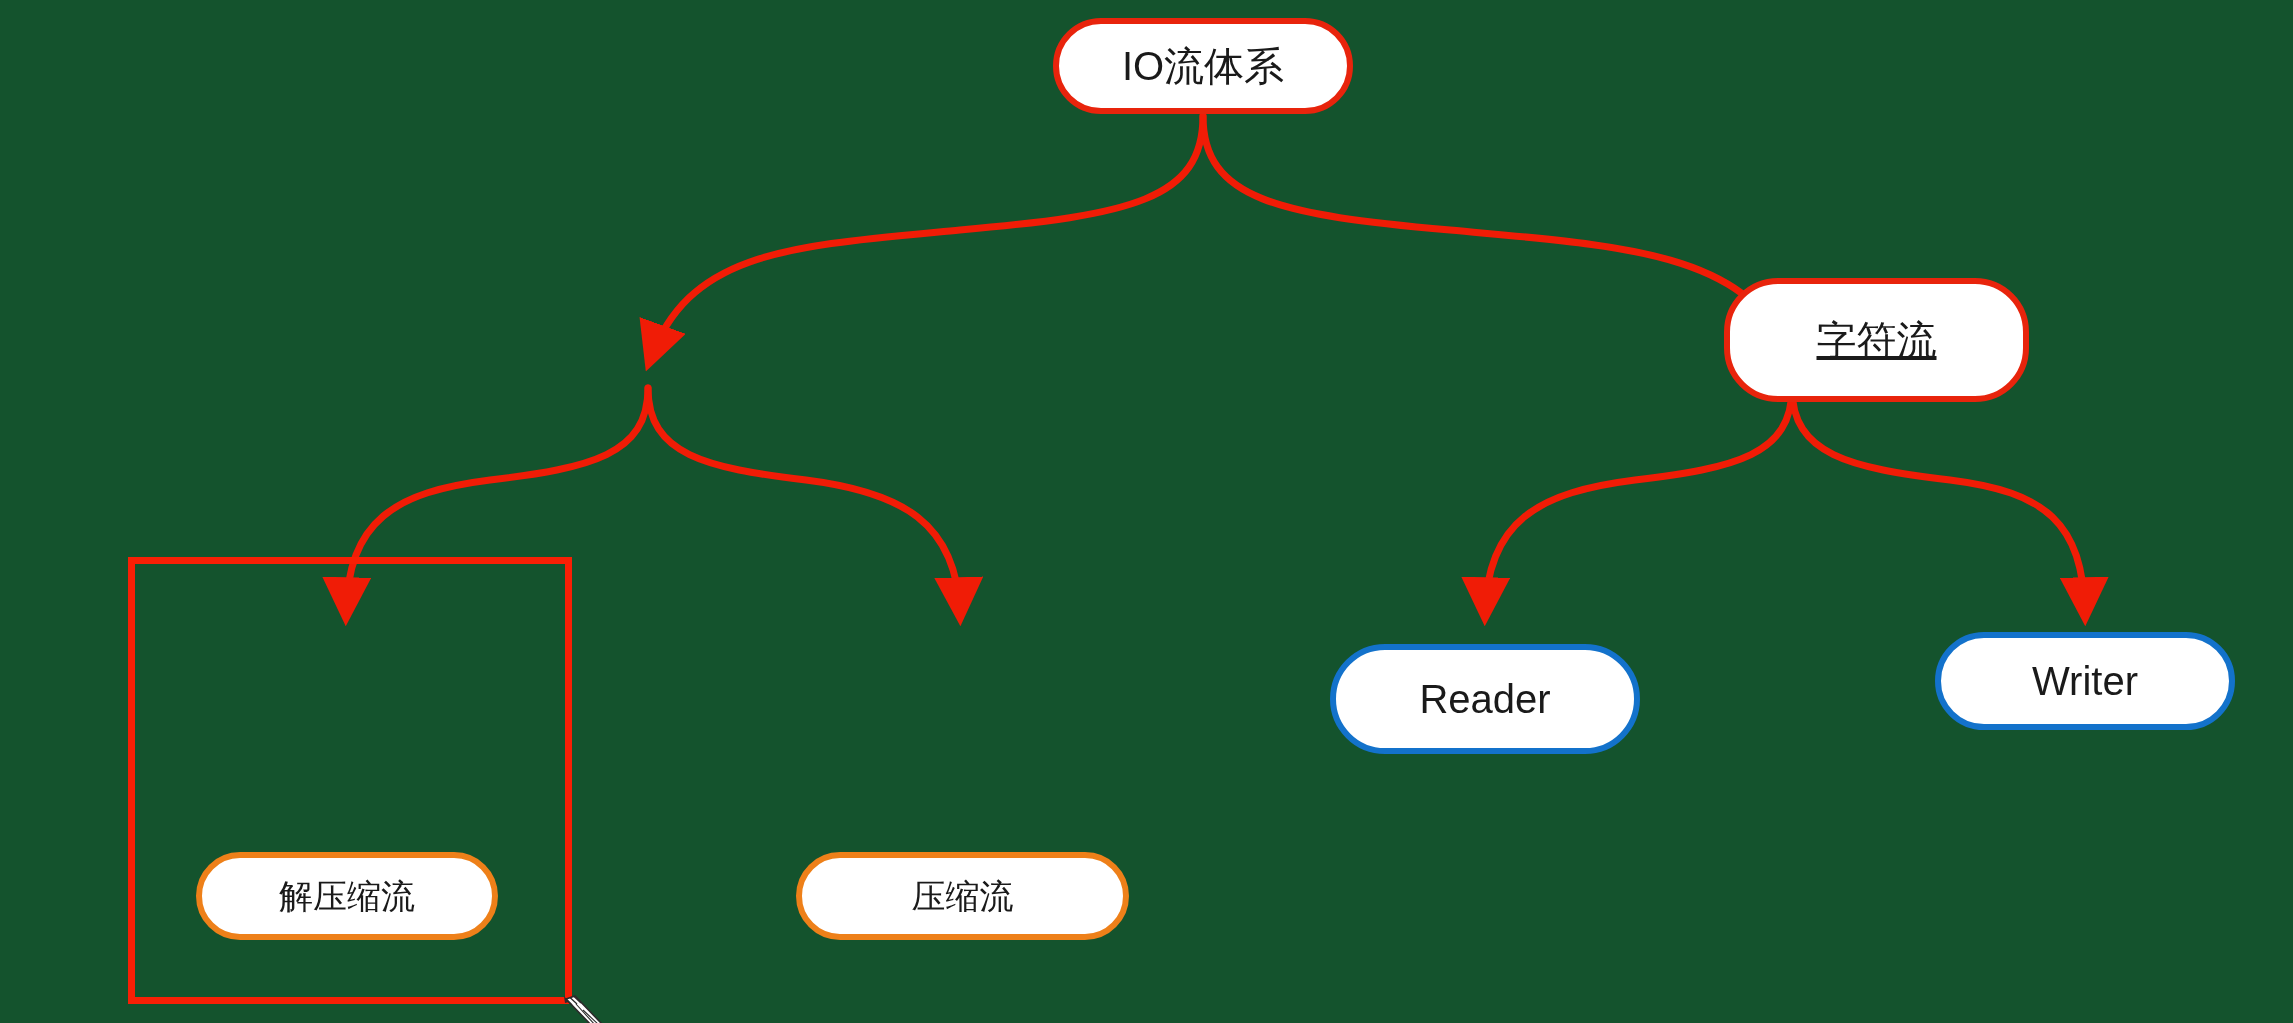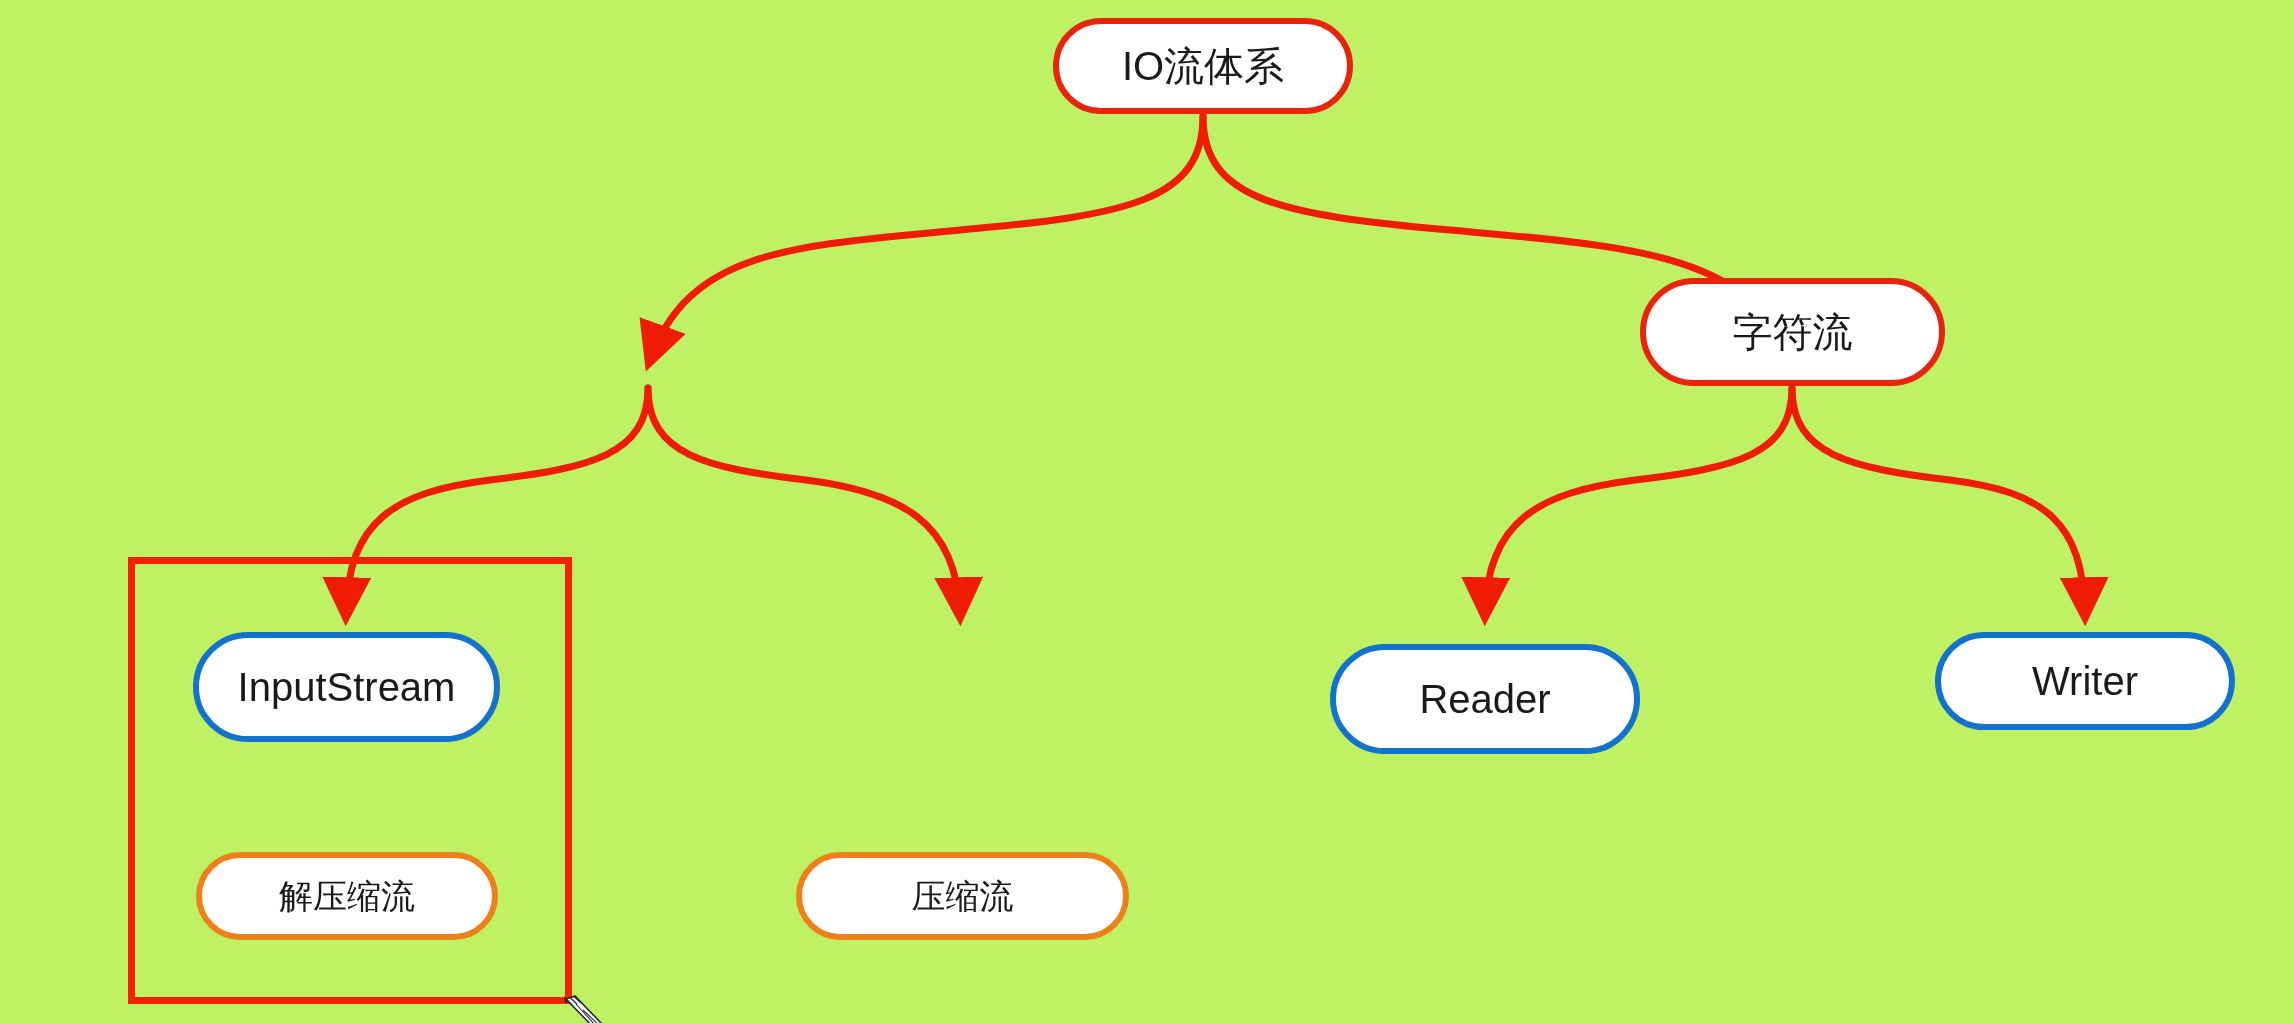--- a/index.html
+++ b/index.html
@@ -7,21 +7,21 @@
     padding: 0;
     background: #ffffff;
   }
   body {
     font-family: "Liberation Sans", "DejaVu Sans", sans-serif;
   }
   #canvas {
     position: relative;
     width: 2293px;
     height: 1023px;
-    background: #bef264;
+    background: #14532d;
     overflow: hidden;
   }
   #edges {
     position: absolute;
     left: 0;
     top: 0;
     width: 2293px;
     height: 1023px;
     pointer-events: none;
   }
@@ -49,21 +49,21 @@
   .node.blue {
     border-color: #1372cb;
     border-width: 6px;
   }
   .node.orange {
     border-color: #ee8019;
     border-width: 6px;
   }
   .n-root       { left:1053px; top:18px;  width:300px; height:96px;  border-radius:48px; font-size:40px; }
   .n-byte       { left:495px;  top:278px; width:305px; height:108px; border-radius:54px; font-size:40px; }
-  .n-char       { left:1640px; top:278px; width:305px; height:108px; border-radius:54px; font-size:40px; }
+  .n-char       { left:1724px; top:278px; width:305px; height:124px; border-radius:54px; font-size:40px;text-decoration:underline; }
   .n-input      { left:193px;  top:632px; width:307px; height:110px; border-radius:55px; font-size:40px; }
   .n-output     { left:795px;  top:632px; width:335px; height:110px; border-radius:55px; font-size:40px; }
   .n-reader     { left:1330px; top:632px; width:310px; height:110px; border-radius:55px; font-size:40px;margin-top:12px; }
   .n-writer     { left:1935px; top:632px; width:300px; height:98px; border-radius:55px; font-size:40px; }
   .n-unzip      { left:196px;  top:852px; width:302px; height:88px;  border-radius:44px; font-size:34px; }
   .n-zip        { left:796px;  top:852px; width:333px; height:88px;  border-radius:44px; font-size:34px; }
 
   #highlight-box {
     position: absolute;
     left: 128px;
@@ -113,23 +113,20 @@
 
   <div class="node red n-root">
     <span class="node-label">IO流体系</span>
   </div>
 
 
   <div class="node red n-char">
     <span class="node-label">字符流</span>
   </div>
 
-  <div class="node blue n-input">
-    <span class="node-label">InputStream</span>
-  </div>
 
 
   <div class="node blue n-reader">
     <span class="node-label">Reader</span>
   </div>
 
   <div class="node blue n-writer">
     <span class="node-label">Writer</span>
   </div>
 

